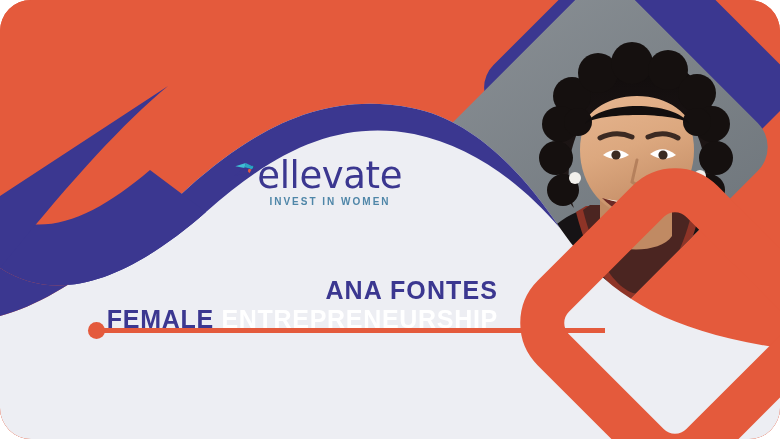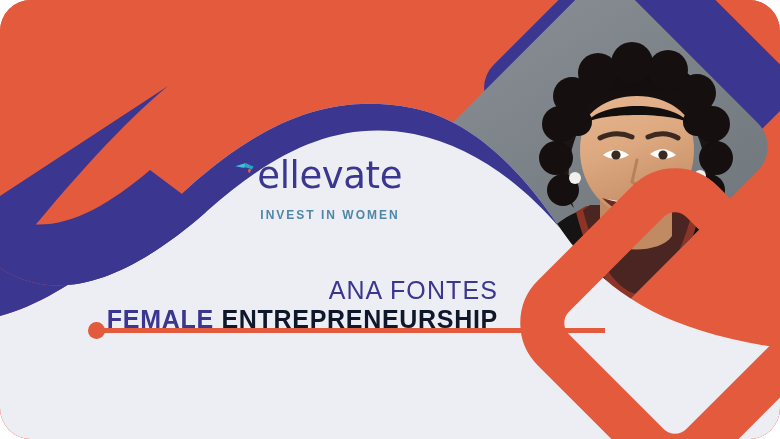--- a/index.html
+++ b/index.html
@@ -40,54 +40,54 @@
   #bird-icon { display: block; }
   #logo-wordmark {
     font-size: 37px;
     font-weight: 400;
     letter-spacing: -0.4px;
     color: #3B3790;
     line-height: 0.86;
     font-family: "DejaVu Sans", sans-serif;
   }
   #logo-tagline {
-    margin-top: 16px;
+    margin-top: 4px;
     text-align: center;
-    font-size: 12px;
+    font-size: 10px;
     letter-spacing: 2.0px;
     font-weight: 700;
     color: #4F86A8;
     padding-left: 26px;
     font-family: "Liberation Sans", sans-serif;
   }
 
   
   #speaker-name {
     position: absolute;
     right: 282px;
     top: 276px;
     font-size: 25px;
-    font-weight: 400;
+    font-weight: 700;
     letter-spacing: 1.1px;
     color: #3B3790;
     z-index: 7;
     white-space: nowrap;
   }
   #talk-title {
     position: absolute;
     right: 282px;
     top: 305px;
     font-size: 25px;
     font-weight: 700;
     letter-spacing: 0.7px;
     z-index: 7;
     white-space: nowrap;
   }
   #talk-title .seg-a { color: #3B3790; }
-  #talk-title .seg-b { color: #0f172a; }
+  #talk-title .seg-b { color: #ffffff; }
 
   
   #rule-line {
     position: absolute;
     left: 97px;
     top: 328px;
     width: 508px;
     height: 5px;
     background: #E45A3C;
     z-index: 5;

